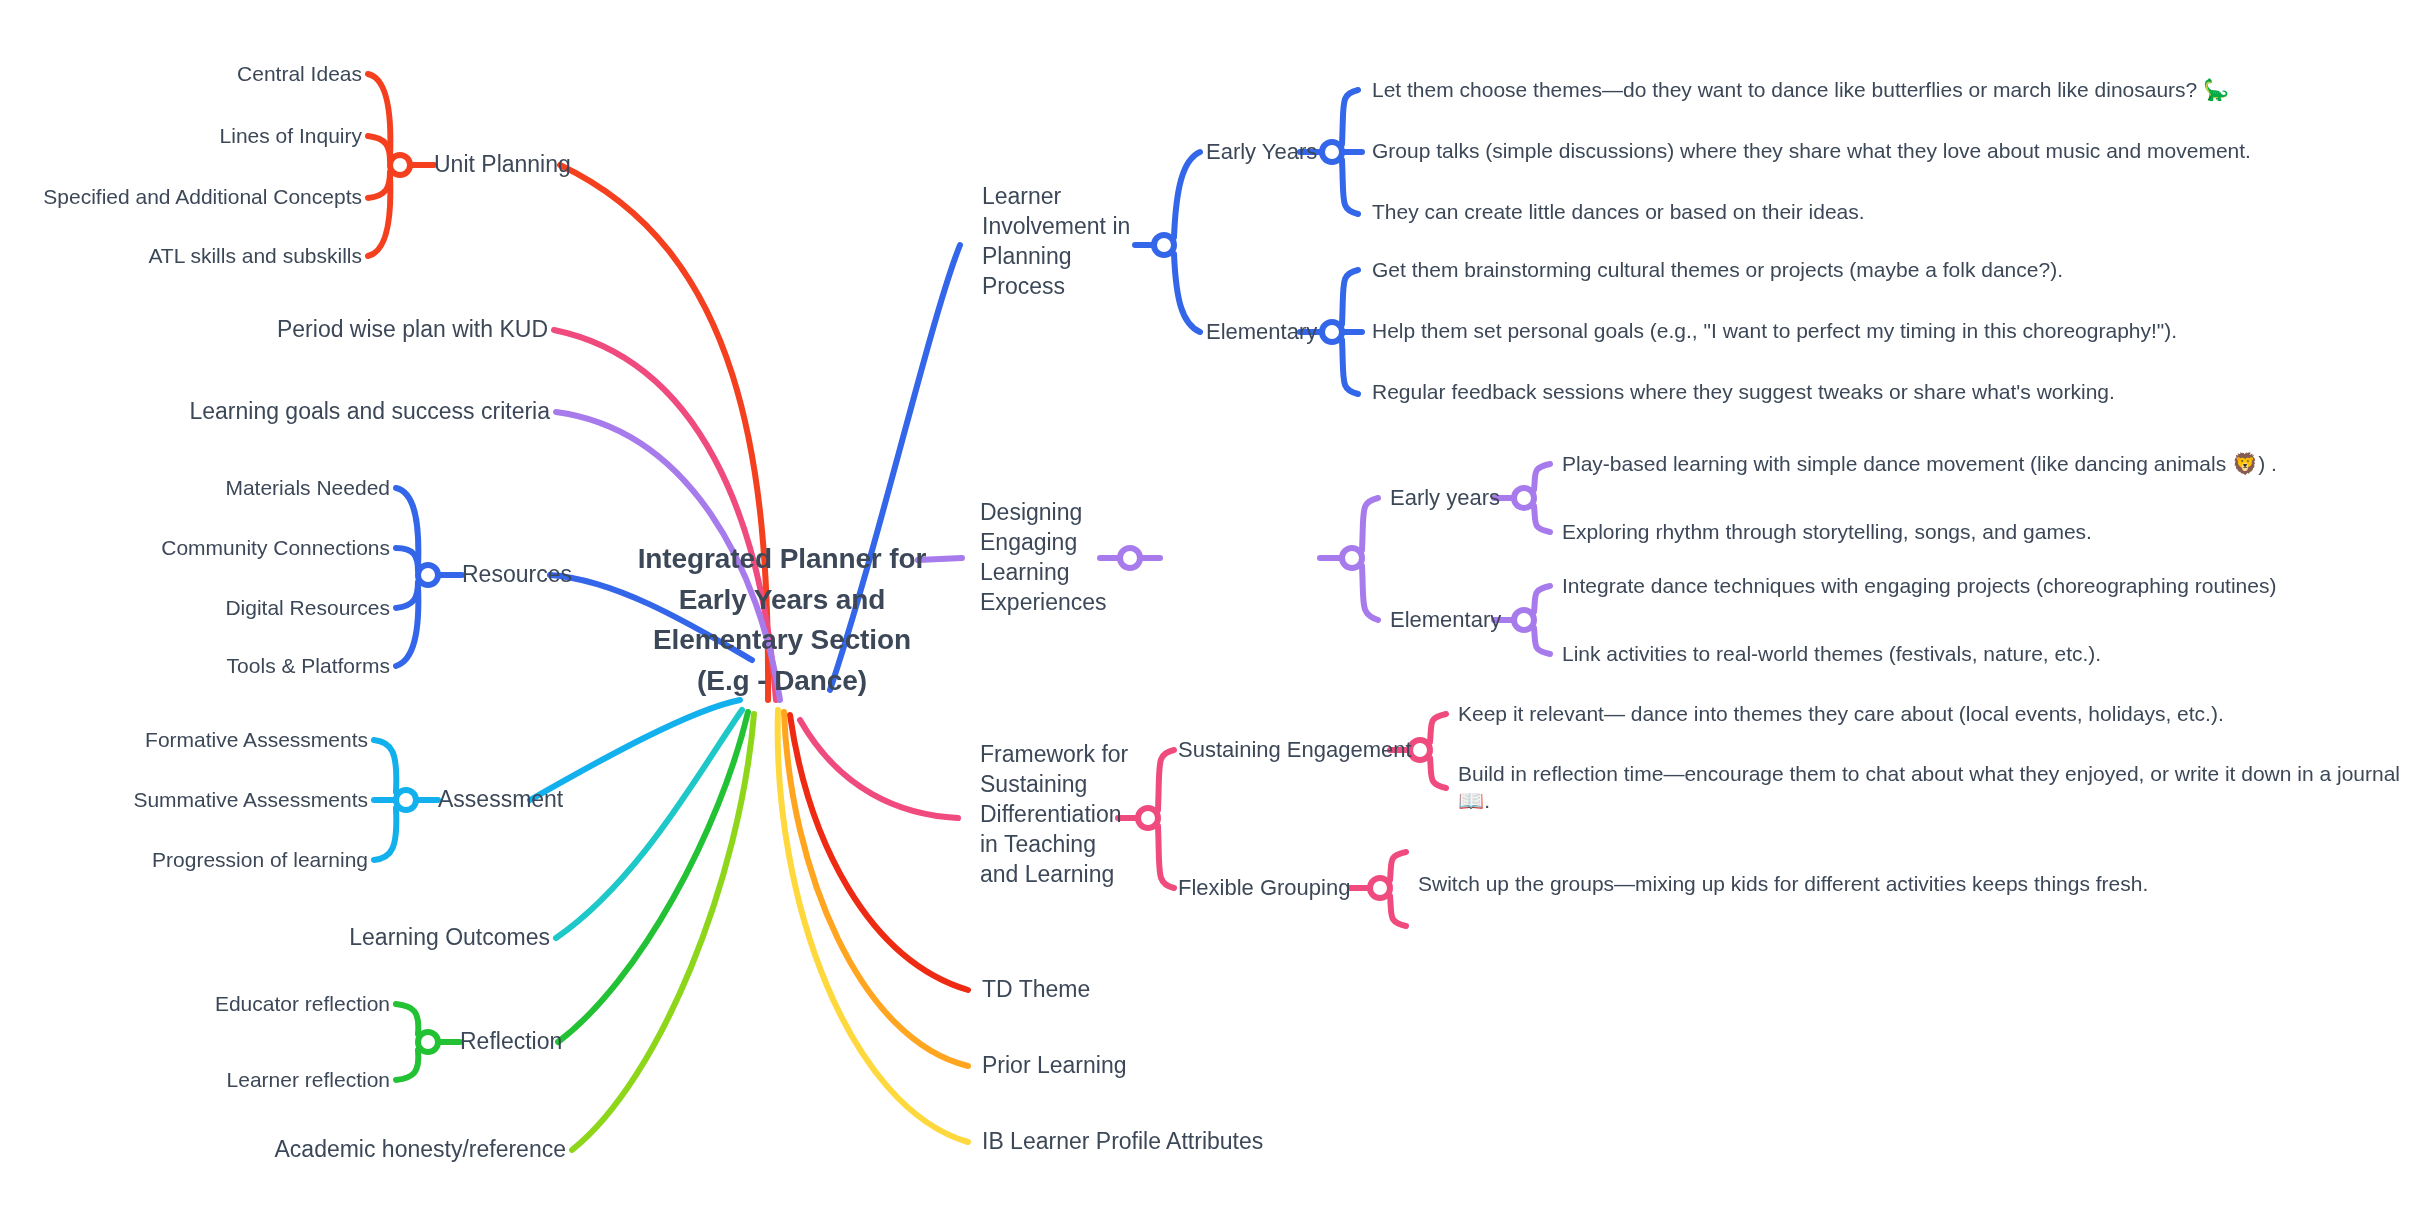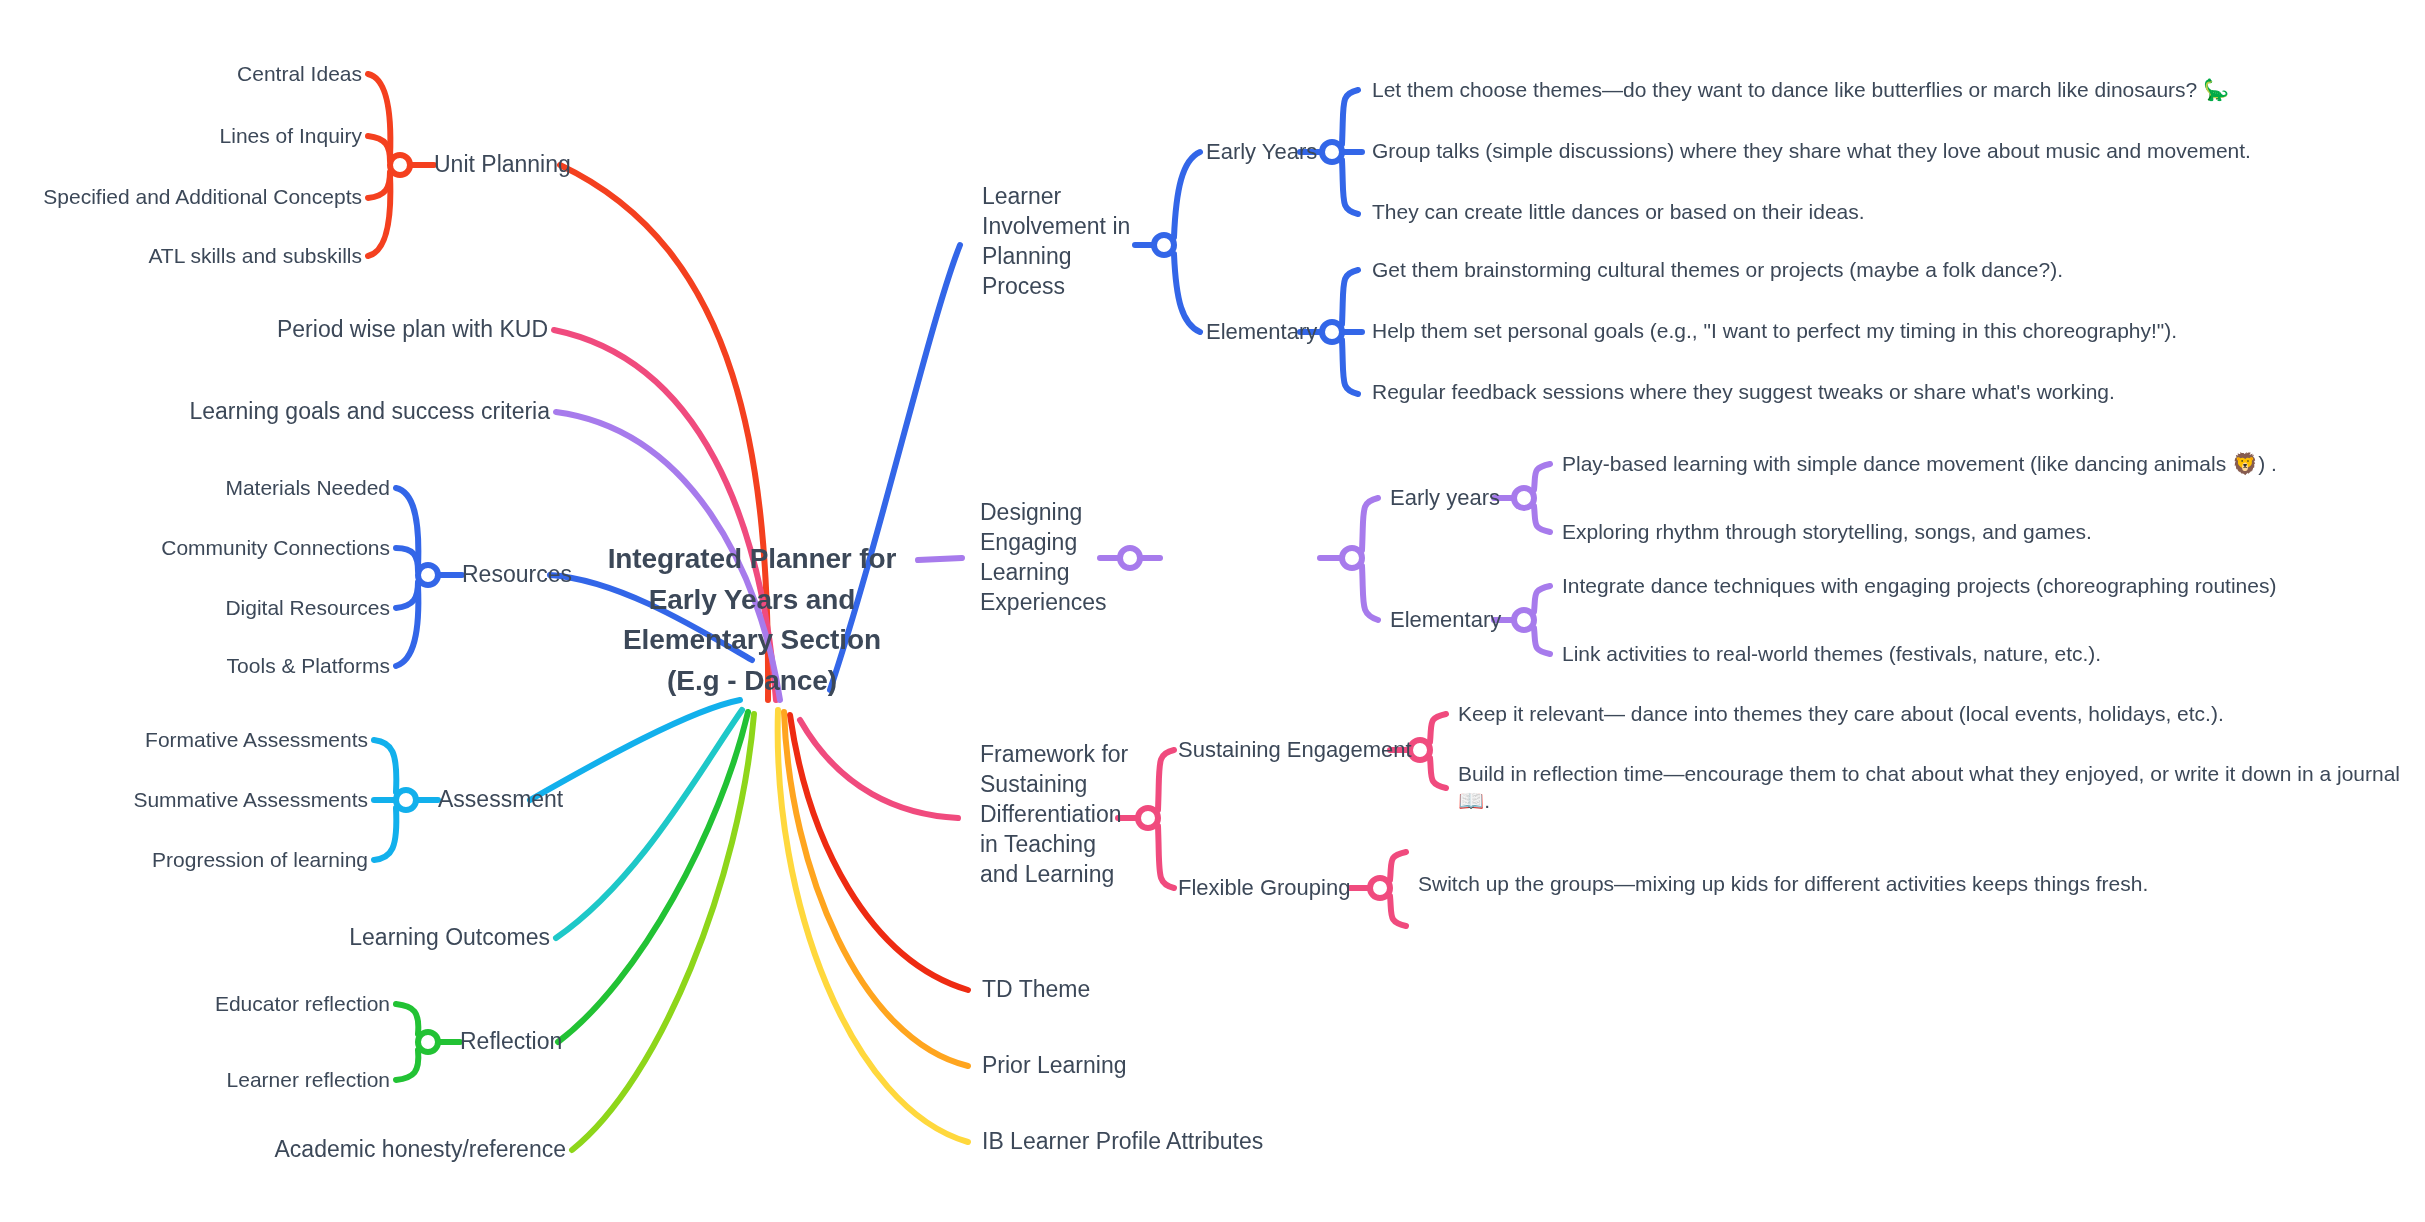--- a/index.html
+++ b/index.html
@@ -146,21 +146,21 @@
       <path d="M 1390 896 C 1392 916 1388 922 1406 926" stroke="#f04b7e" stroke-width="6"></path>
 
       <path d="M 790 715 C 808 840 868 960 968 990" stroke="#ee2b12" stroke-width="6"></path>
 
       <path d="M 784 712 C 790 870 860 1040 968 1066" stroke="#ffa51f" stroke-width="6"></path>
 
       <path d="M 778 710 C 772 900 850 1108 968 1142" stroke="#ffd83d" stroke-width="6"></path>
     </g>
   </svg>
 
-  <div class="node c central" style="left:752px; top:620px; width:330px;">Integrated Planner for
+  <div class="node c central" style="left:782px; top:620px; width:330px;">Integrated Planner for
 Early Years and
 Elementary Section
 (E.g - Dance)</div>
 
   <div class="node r lvl1" style="left:434px; top:165px;">Unit Planning</div>
   <div class="node l leaf" style="left:362px; top:74px;">Central Ideas</div>
   <div class="node l leaf" style="left:362px; top:136px;">Lines of Inquiry</div>
   <div class="node l leaf" style="left:362px; top:197px;">Specified and Additional Concepts</div>
   <div class="node l leaf" style="left:362px; top:256px;">ATL skills and subskills</div>
 

